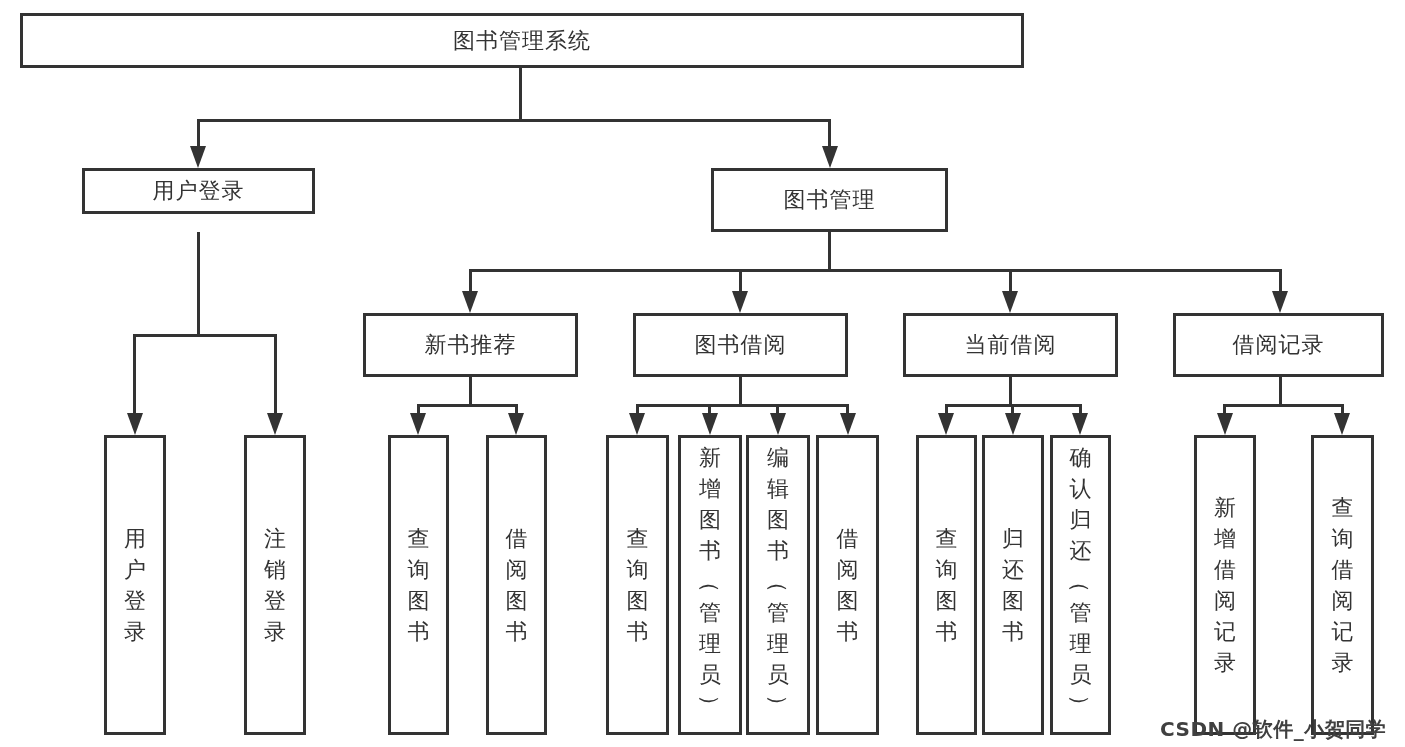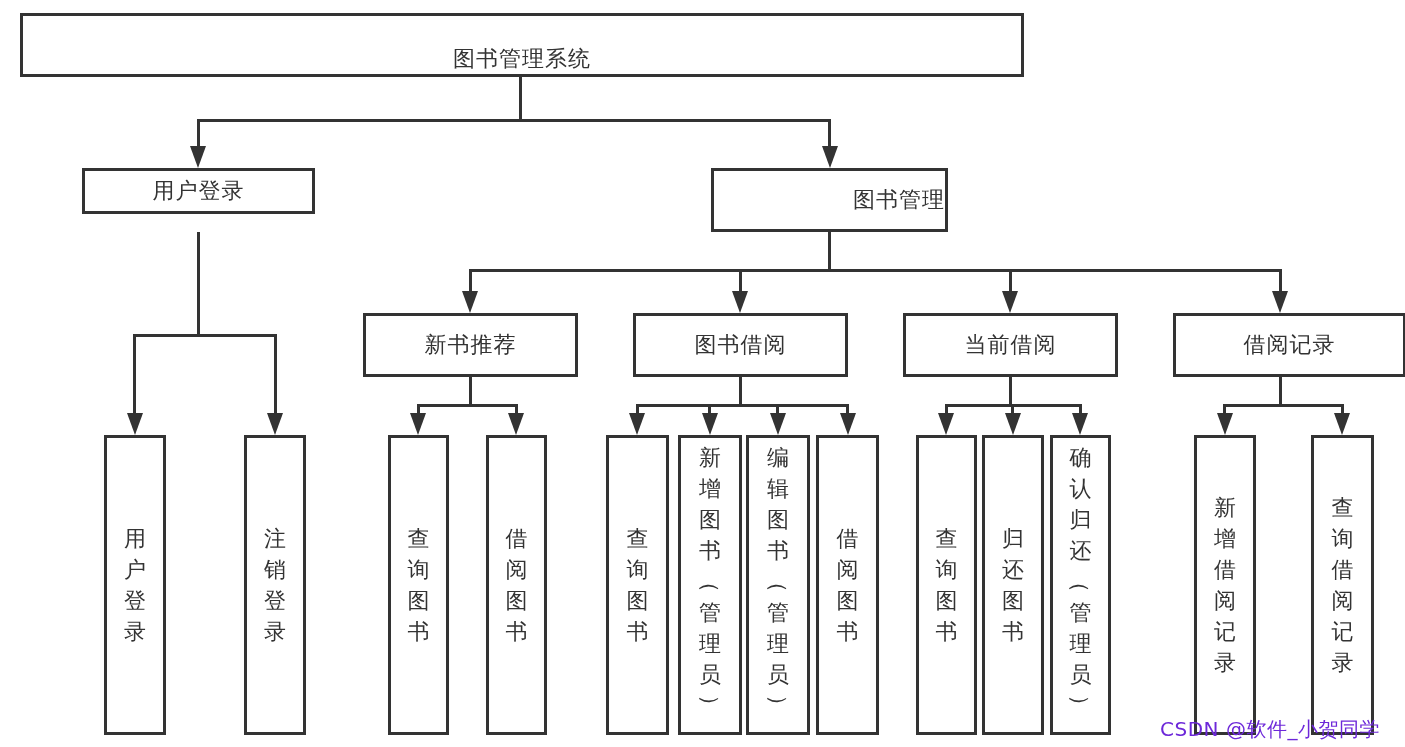--- a/index.html
+++ b/index.html
@@ -21,42 +21,42 @@
            font-size:22px; color:#333333; text-align:center; }
   .vchar.rot { transform:rotate(90deg); }
 
   .vline { position:absolute; width:3px; background:#333333; z-index:1; }
   .hline { position:absolute; height:3px; background:#333333; z-index:1; }
   .arrow { position:absolute; width:0; height:0; z-index:1;
            border-left:8px solid transparent; border-right:8px solid transparent;
            border-top:22px solid #333333; }
 
   .watermark { position:absolute; left:1160px; top:716px; font-size:20px;
-               color:#6d28d9; letter-spacing:0.5px; white-space:nowrap; z-index:5; }
+               color:#404040; letter-spacing:0.5px; white-space:nowrap; z-index:5;font-weight:bold; }
 </style>
 </head>
 <body>
 
 <div class="canvas">
 
-  <div class="hbox" style="left:20px; top:13px; width:1004px; height:64px;align-items:flex-end;">
+  <div class="hbox" style="left:20px; top:13px; width:1004px; height:55px;">
     <span>图书管理系统</span>
   </div>
 
   <div class="vline" style="left:519px; top:68px; height:53px;"></div>
   <div class="hline" style="left:197px; top:119px; width:634px;"></div>
   <div class="vline" style="left:197px; top:119px; height:29px;"></div>
   <div class="arrow" style="left:190px; top:146px;"></div>
   <div class="vline" style="left:828px; top:119px; height:29px;"></div>
   <div class="arrow" style="left:822px; top:146px;"></div>
 
   <div class="hbox" style="left:82px; top:168px; width:233px; height:46px;">
     <span>用户登录</span>
   </div>
-  <div class="hbox" style="left:711px; top:168px; width:237px; height:64px;justify-content:flex-end;">
+  <div class="hbox" style="left:711px; top:168px; width:237px; height:64px;">
     <span>图书管理</span>
   </div>
 
   <div class="vline" style="left:197px; top:232px; height:104px;"></div>
   <div class="hline" style="left:133px; top:334px; width:144px;"></div>
   <div class="vline" style="left:133px; top:334px; height:81px;"></div>
   <div class="arrow" style="left:127px; top:413px;"></div>
   <div class="vline" style="left:274px; top:334px; height:81px;"></div>
   <div class="arrow" style="left:267px; top:413px;"></div>
 
@@ -73,21 +73,21 @@
 
   <div class="hbox" style="left:633px; top:313px; width:215px; height:64px;">
     <span>图书借阅</span>
   </div>
   <div class="hbox" style="left:363px; top:313px; width:215px; height:64px;">
     <span>新书推荐</span>
   </div>
   <div class="hbox" style="left:903px; top:313px; width:215px; height:64px;text-align:right;">
     <span>当前借阅</span>
   </div>
-  <div class="hbox" style="left:1173px; top:313px; width:233px; height:64px;">
+  <div class="hbox" style="left:1173px; top:313px; width:211px; height:64px;">
     <span>借阅记录</span>
   </div>
 
   <div class="vline" style="left:469px; top:377px; height:30px;"></div>
   <div class="hline" style="left:417px; top:404px; width:101px;"></div>
   <div class="vline" style="left:417px; top:404px; height:12px;"></div>
   <div class="arrow" style="left:410px; top:413px;"></div>
   <div class="vline" style="left:515px; top:404px; height:12px;"></div>
   <div class="arrow" style="left:508px; top:413px;"></div>
 

